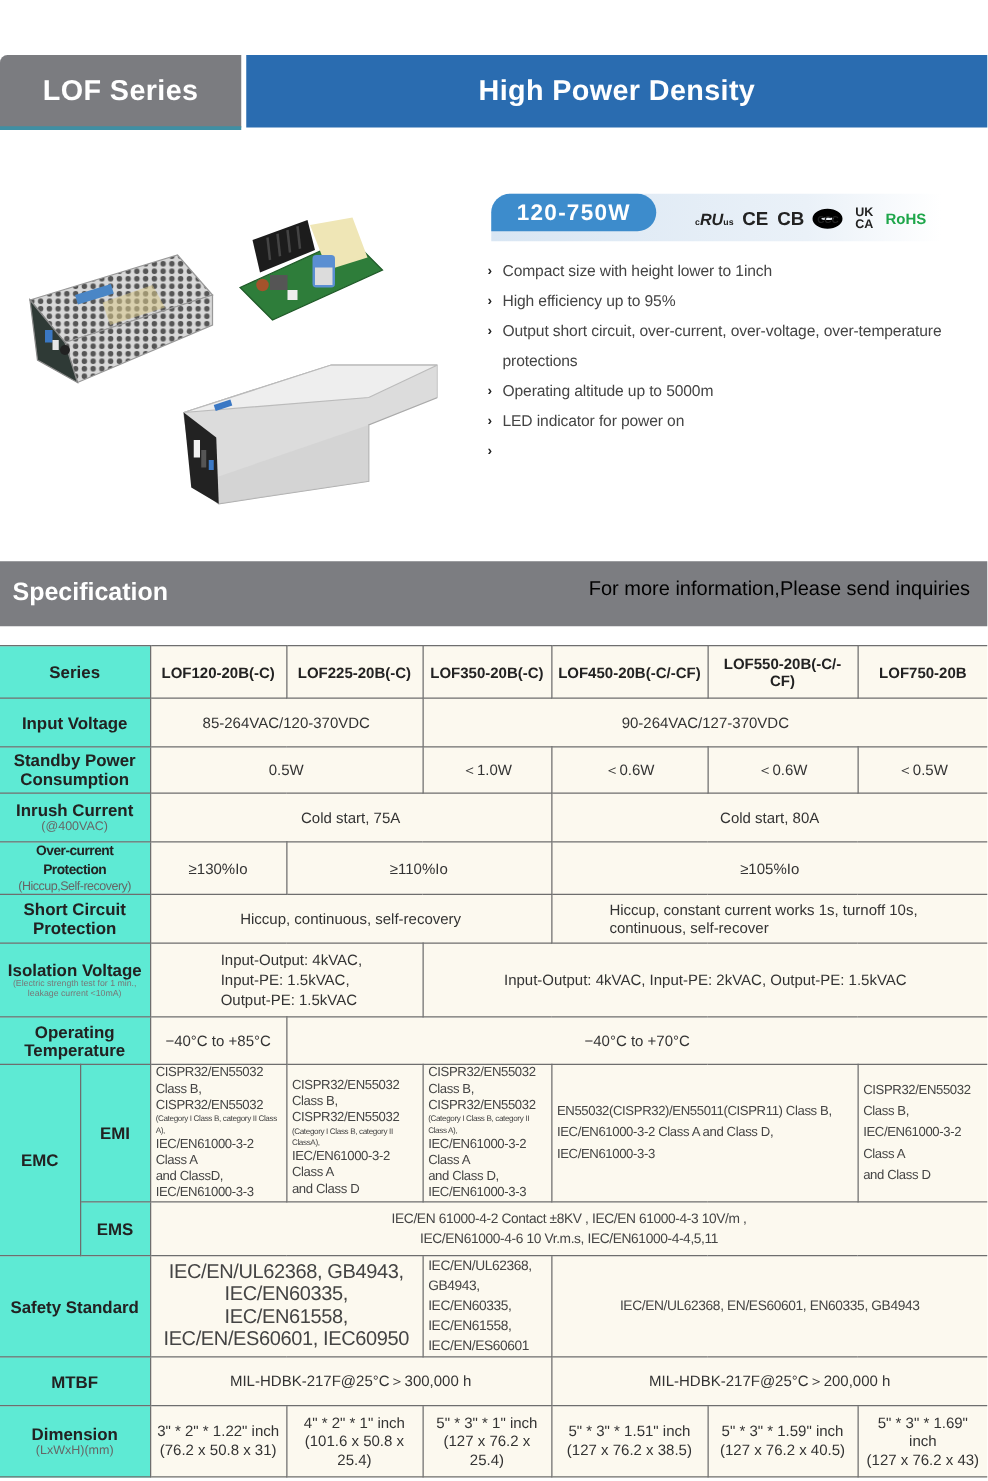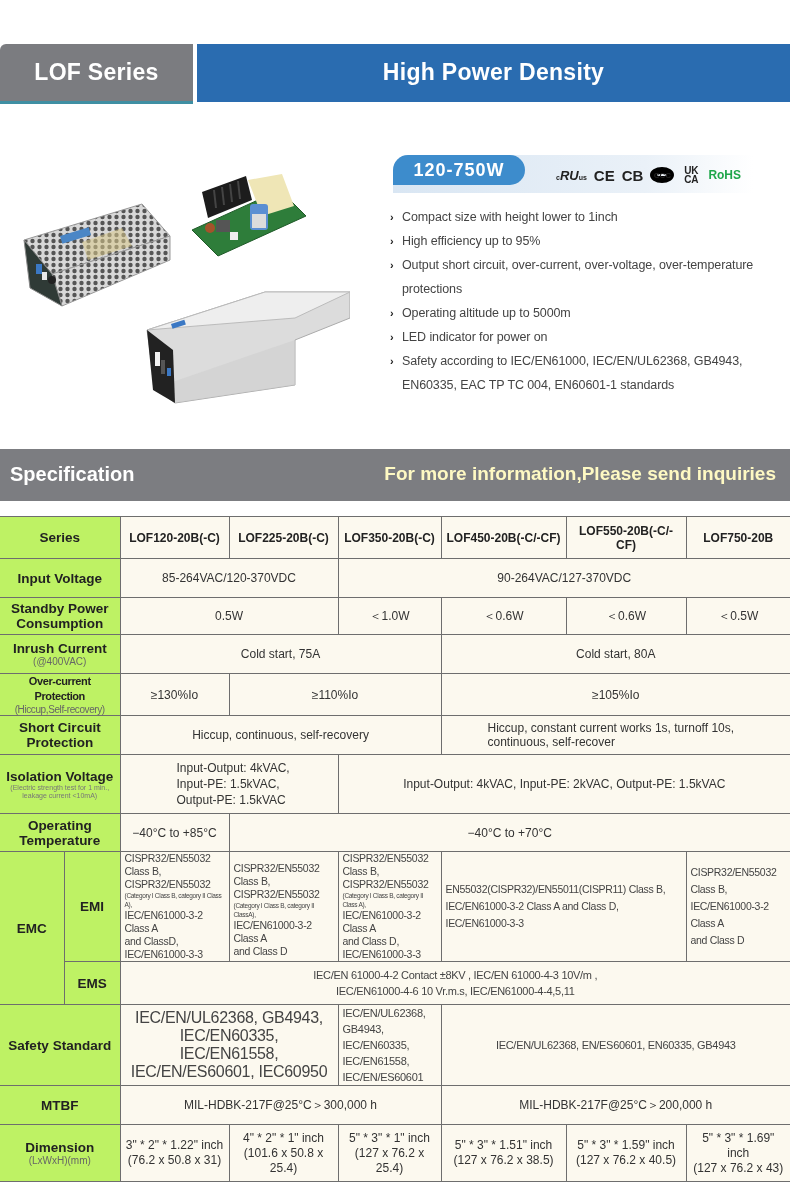--- a/index.html
+++ b/index.html
@@ -41,28 +41,28 @@
 
   
   .features { position: absolute; left: 390px; top: 205px; width: 395px; list-style: none; }
   .features li { position: relative; padding-left: 12px; font-size: 12.5px; line-height: 24px;
     color: #444; font-family: "Liberation Sans", sans-serif; letter-spacing: -0.1px; }
   .features li .bullet { position: absolute; left: 0; top: 0; font-size: 11px; font-weight: bold; color: #222; }
 
   
   .spec-bar { position: absolute; left: 0; top: 449px; width: 790px; height: 52px; background: #7c7d81; }
   .spec-bar .title { position: absolute; left: 10px; top: 14px; color: #fff; font-size: 20px; font-weight: bold; }
-  .spec-bar .hint { position: absolute; right: 14px; top: 14px; color: #fef9c3; font-size: 19px; font-weight: bold; }
+  .spec-bar .hint { position: absolute; right: 14px; top: 14px; color: #000000; font-size: 16px; }
 
   
   .spec-table { position: absolute; left: 0; top: 516px; width: 790px; border-collapse: collapse;
     table-layout: fixed; }
   .spec-table td { border: 1px solid #6e6e6e; background: #fcf9ef; text-align: center;
     vertical-align: middle; font-size: 12px; color: #333; padding: 0 4px; }
-  .spec-table td.lbl { background: #bef264; font-weight: bold; color: #222; font-size: 13.5px; line-height: 15px; }
+  .spec-table td.lbl { background: #5eead4; font-weight: bold; color: #222; font-size: 13.5px; line-height: 15px; }
   .spec-table td.lbl .sub { display: block; font-weight: normal; font-size: 10px; color: #666; line-height: 11px; }
   .spec-table td.lbl .tiny { display: block; font-weight: normal; font-size: 7px; color: #777; line-height: 8px; }
   .spec-table td.lbl.small { font-size: 11px; }
   .spec-table td.hdr { font-weight: bold; font-size: 12px; color: #222; }
   .spec-table td.left { text-align: left; }
   .spec-table td.narrow { font-family: "Liberation Sans Narrow", "Liberation Sans", sans-serif; font-size: 10.5px;
     line-height: 13px; letter-spacing: -0.3px; color: #444; }
   .spec-table td .tinytxt { display: block; font-size: 6.5px; line-height: 9px; letter-spacing: -0.3px; }
   .spec-table td.dim { font-size: 12px; line-height: 15px; }
   .first-col-border-fix { border-left: none !important; }
@@ -138,21 +138,21 @@
   <span class="cert ukca">UK<br>CA</span>
   <span class="cert rohs">RoHS</span>
 </div>
 
 <ul class="features">
   <li><span class="bullet">›</span><span>Compact size with height lower to 1inch</span></li>
   <li><span class="bullet">›</span><span>High efficiency up to 95%</span></li>
   <li><span class="bullet">›</span><span>Output short circuit, over-current, over-voltage, over-temperature protections</span></li>
   <li><span class="bullet">›</span><span>Operating altitude up to 5000m</span></li>
   <li><span class="bullet">›</span><span>LED indicator for power on</span></li>
-  <li><span class="bullet">›</span><span>Safety according to IEC/EN61000, IEC/EN/UL62368, GB4943, EN60335, EAC TP TC 004, EN60601-1 standards</span></li>
+  <li><span class="bullet">›</span></li>
 </ul>
 
 <div class="spec-bar">
   <span class="title">Specification</span>
   <span class="hint">For more information,Please send inquiries</span>
 </div>
 
 <table class="spec-table">
   <colgroup>
     <col style="width:64px">

